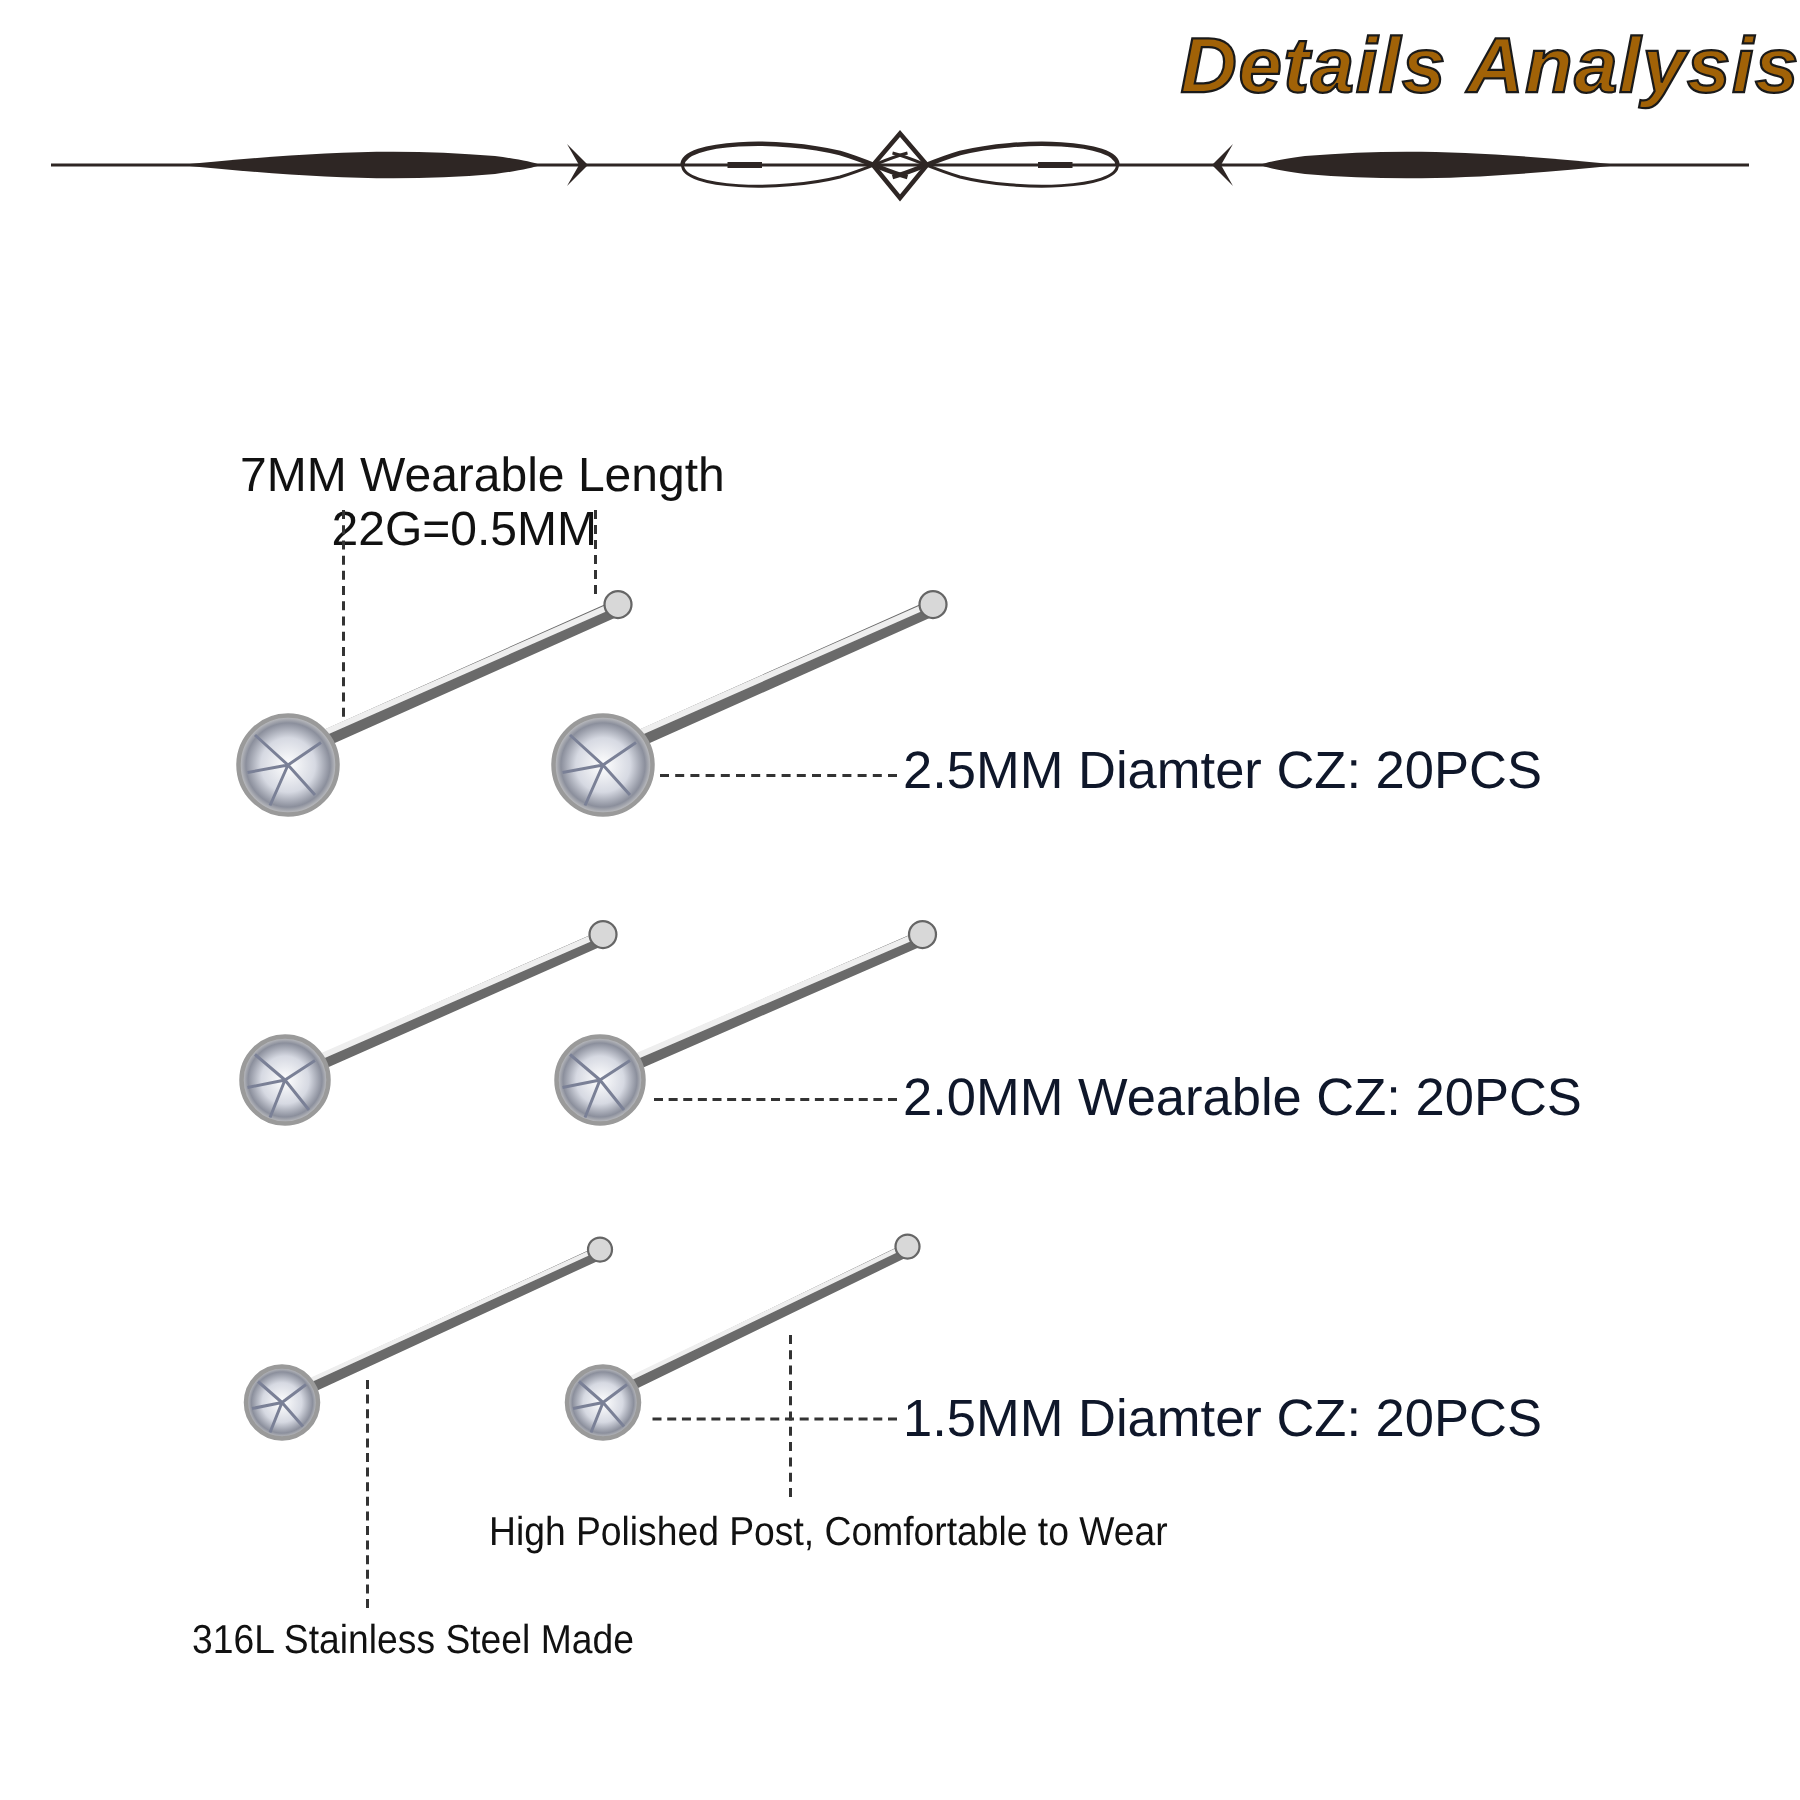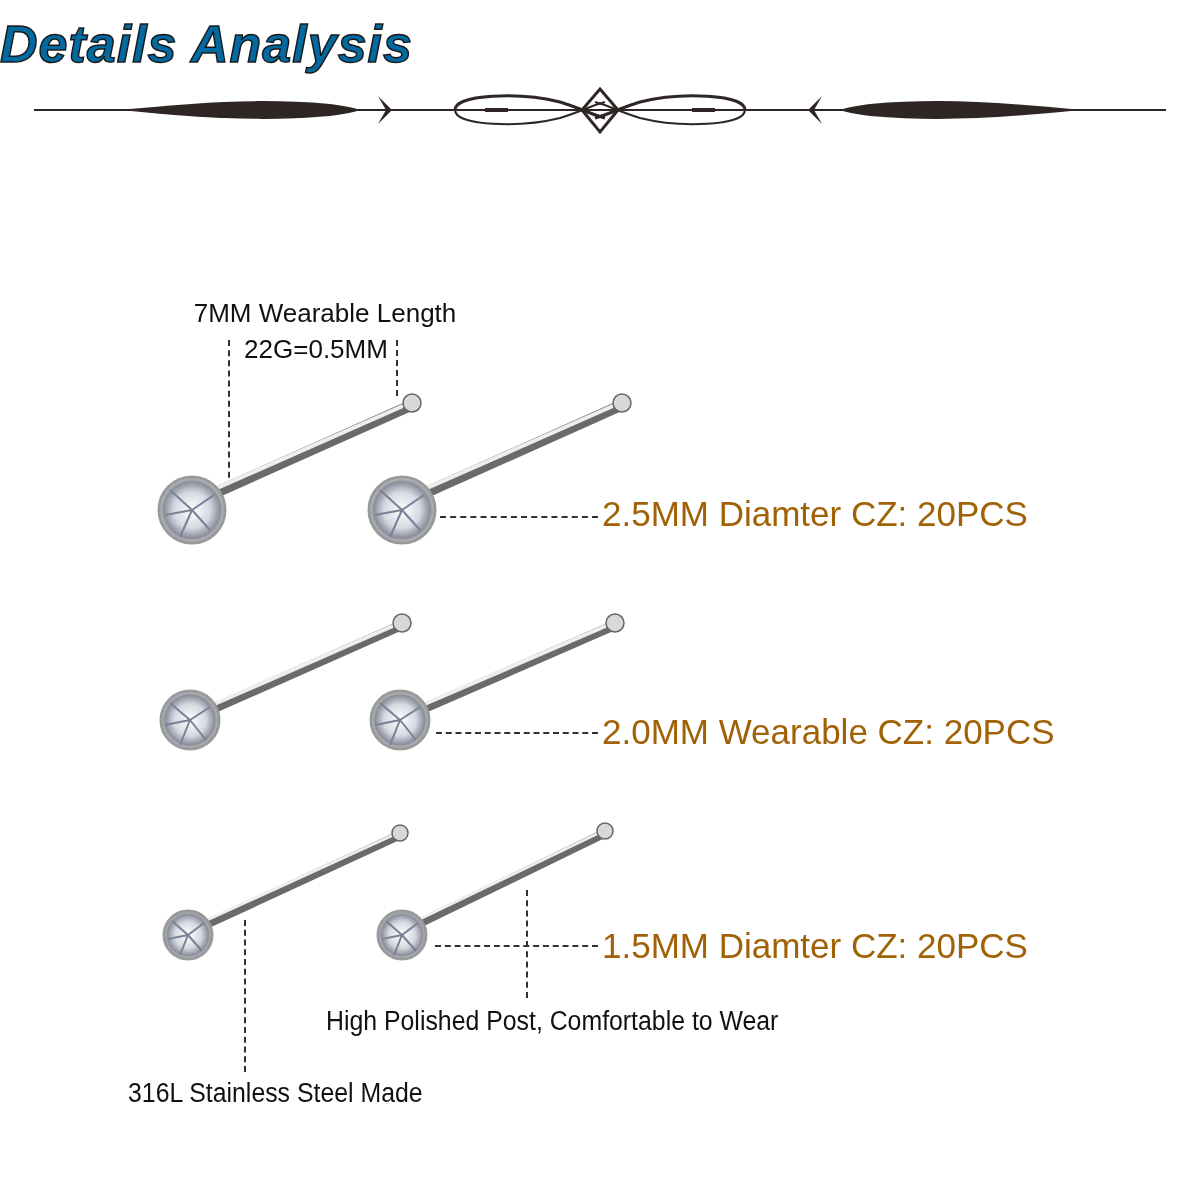--- a/index.html
+++ b/index.html
@@ -1,21 +1,21 @@
 <!DOCTYPE html>
 <html><head>
   <meta charset="utf-8">
   <style>
     html, body { margin: 0; padding: 0; background: #ffffff; }
     body { width: 1200px; height: 1200px; position: relative; overflow: hidden; font-family: "Liberation Sans", sans-serif; color: #111; }
     .abs { position: absolute; }
-    .title { left: 0; width: 1200px; top: 14px; text-align: left; font-size: 52px; font-weight: bold; font-style: italic; color: #0369a1; letter-spacing: 1px; -webkit-text-stroke: 1.5px #1a1a1a; font-family: "Liberation Sans", sans-serif; }
+    .title { left: 0; width: 1200px; top: 14px; text-align: right; font-size: 52px; font-weight: bold; font-style: italic; color: #a16207; letter-spacing: 1px; -webkit-text-stroke: 1.5px #1a1a1a; font-family: "Liberation Sans", sans-serif; }
     .divider { left: 0; top: 80px; width: 1200px; height: 60px; }
-    .label-top { font-size: 26px; text-align: center; color: #111; }
-    .spec { font-size: 35px; color: #a16207; white-space: nowrap; }
+    .label-top { font-size: 32px; color: #111; }
+    .spec { font-size: 35px; color: #0f172a; white-space: nowrap; }
     .feature { font-size: 27px; color: #111; white-space: nowrap; transform: scaleX(0.92); transform-origin: left center; }
     .dash-v { border-left: 2px dashed #333; width: 0; }
     .dash-h { border-top: 2px dashed #333; height: 0; }
     .stud { position: absolute; }
   </style>
 </head>
 <body>
 
 <div class="abs title">Details Analysis</div>
 

